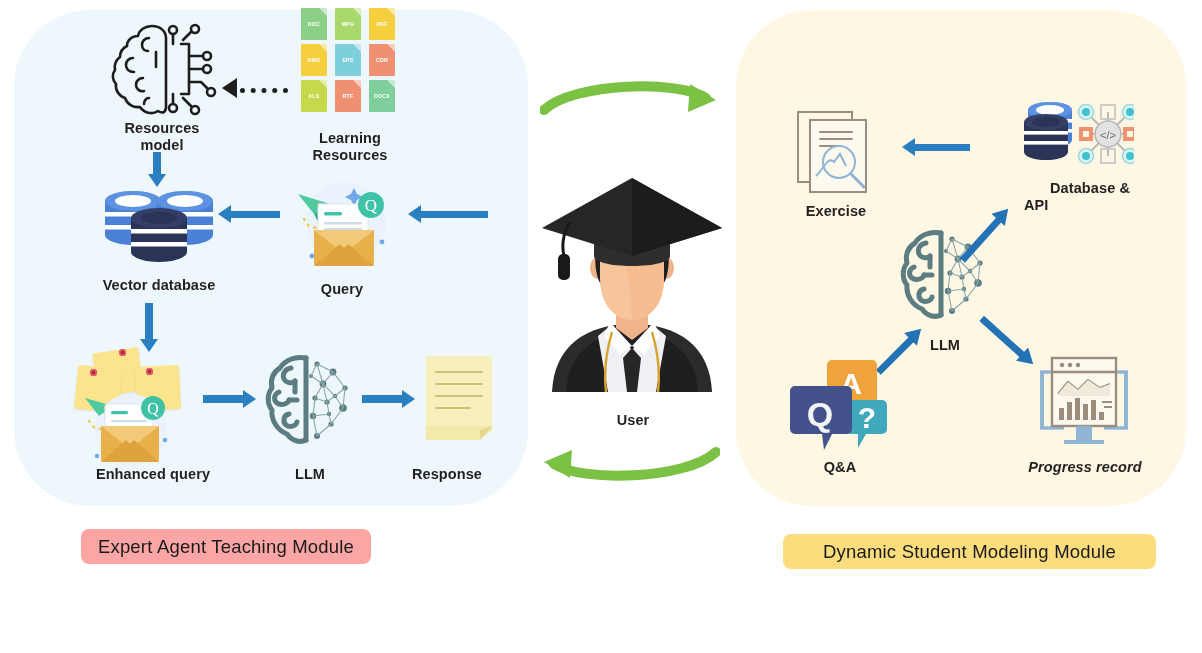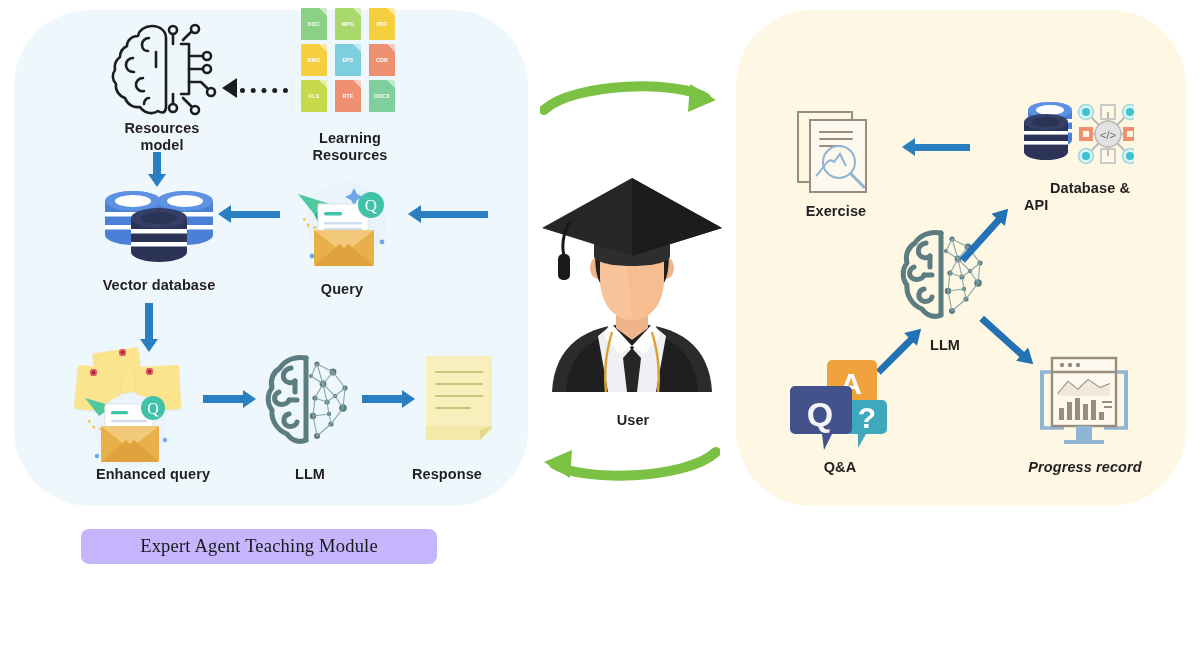--- a/index.html
+++ b/index.html
@@ -14,21 +14,21 @@
   #panel-right{left:736px;top:10px;width:450px;height:496px;
       background:#fdf7e4;border-radius:76px;}
 
   
   .lbl{position:absolute;text-align:center;font-weight:bold;color:#231f20;
        font-size:14.5px;line-height:17px;letter-spacing:.1px;}
 
   
   .chip{position:absolute;border-radius:8px;display:flex;align-items:center;
         justify-content:center;font-size:18.5px;color:#1a1a1a;letter-spacing:.2px;}
-  #chip-left{left:81px;top:529px;width:356px;height:35px;background:#c4b5fd;font-family:Liberation Serif, serif;}
+  #chip-left{left:81px;top:529px;width:290px;height:35px;background:#fca5a5;}
   #chip-right{left:783px;top:534px;width:373px;height:35px;background:#fcdd7e;}
 
   
   #files{position:absolute;left:301px;top:8px;width:98px;height:106px;
          display:grid;grid-template-columns:repeat(3,30px);
          grid-template-rows:repeat(3,32px);gap:4px 4px;}
   .file{position:relative;width:26px;height:32px;border-radius:1px;}
   .file .fold{position:absolute;right:0;top:0;width:8px;height:8px;
       background:rgba(255,255,255,.55);clip-path:polygon(0 0,100% 100%,100% 0);}
   .file .ft{position:absolute;left:0;right:0;top:13px;text-align:center;
@@ -501,14 +501,15 @@
     </g>
     <g stroke="#9a8c7e" stroke-width="2">
       <path d="M72 52 h10"></path>
         <path d="M74 57 h8"></path>
     </g>
     <path d="M46 76 h16 v14 h-16 Z" fill="#8fb4d4"></path>
     <path d="M34 90 h40 v4 h-40 Z" fill="#8fb4d4"></path>
   </svg>
   <div class="lbl" style="left:1010px;top:459px;width:150px;font-style:italic;">Progress record</div>
 
+  <div class="chip" id="chip-right">Dynamic Student Modeling Module</div>
 
 </div>
 
 </body></html>

